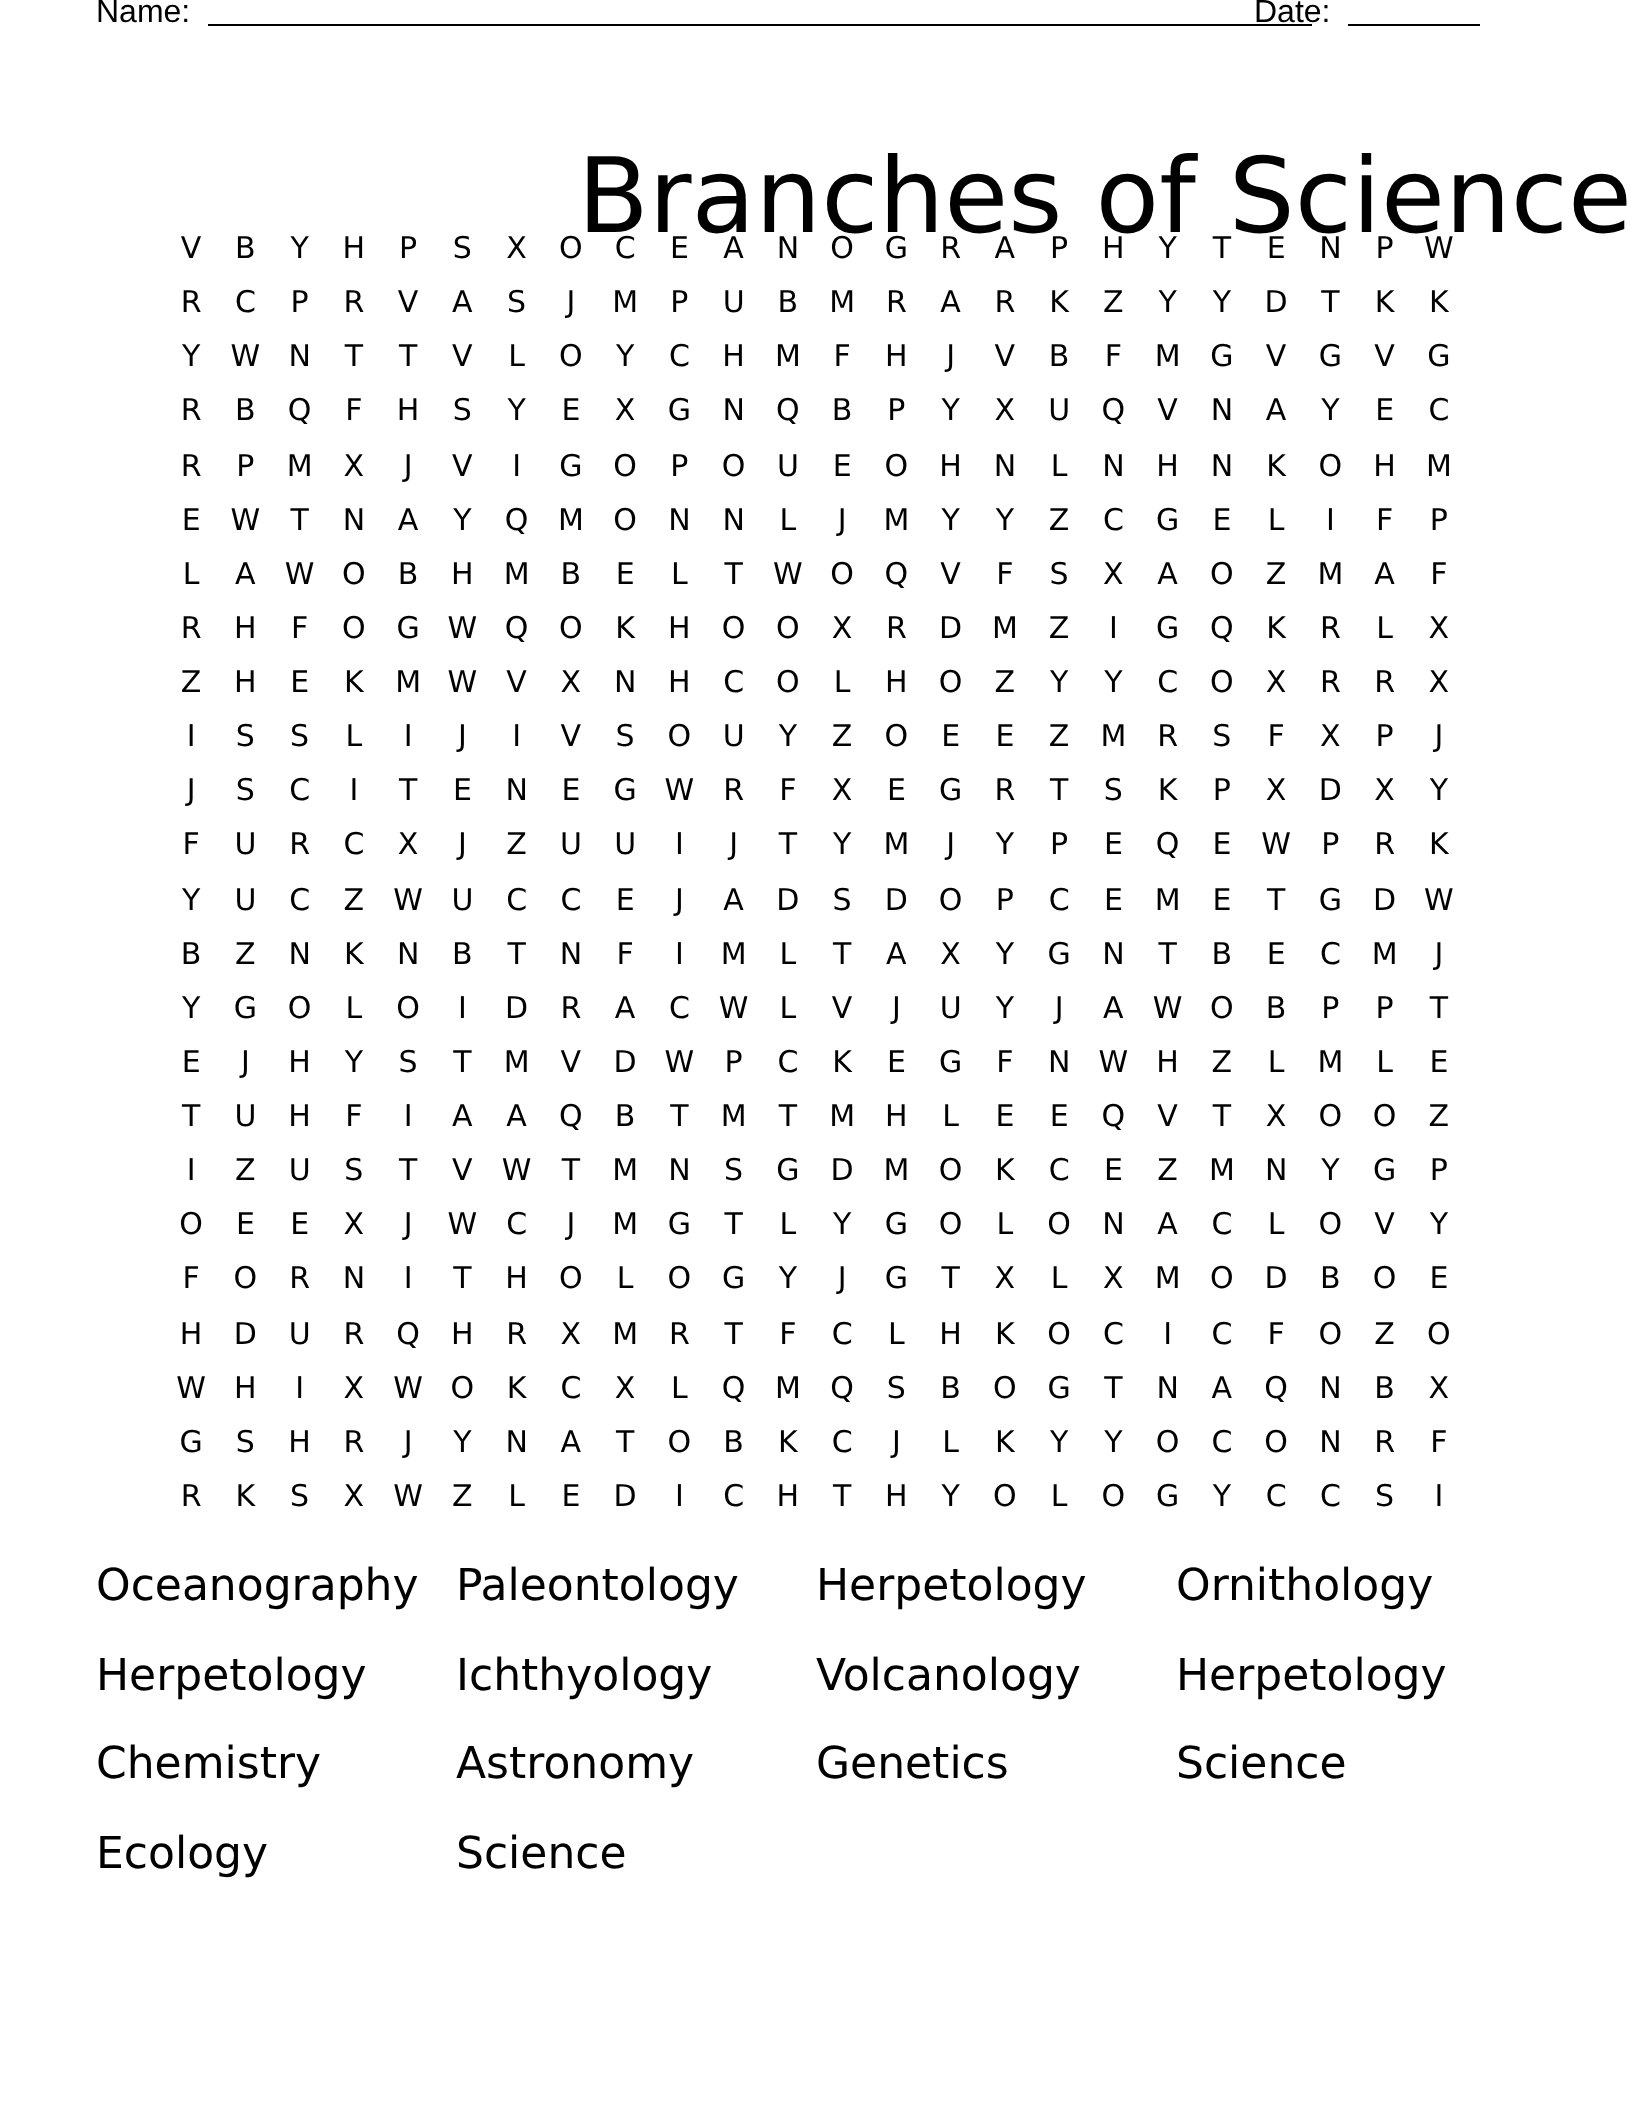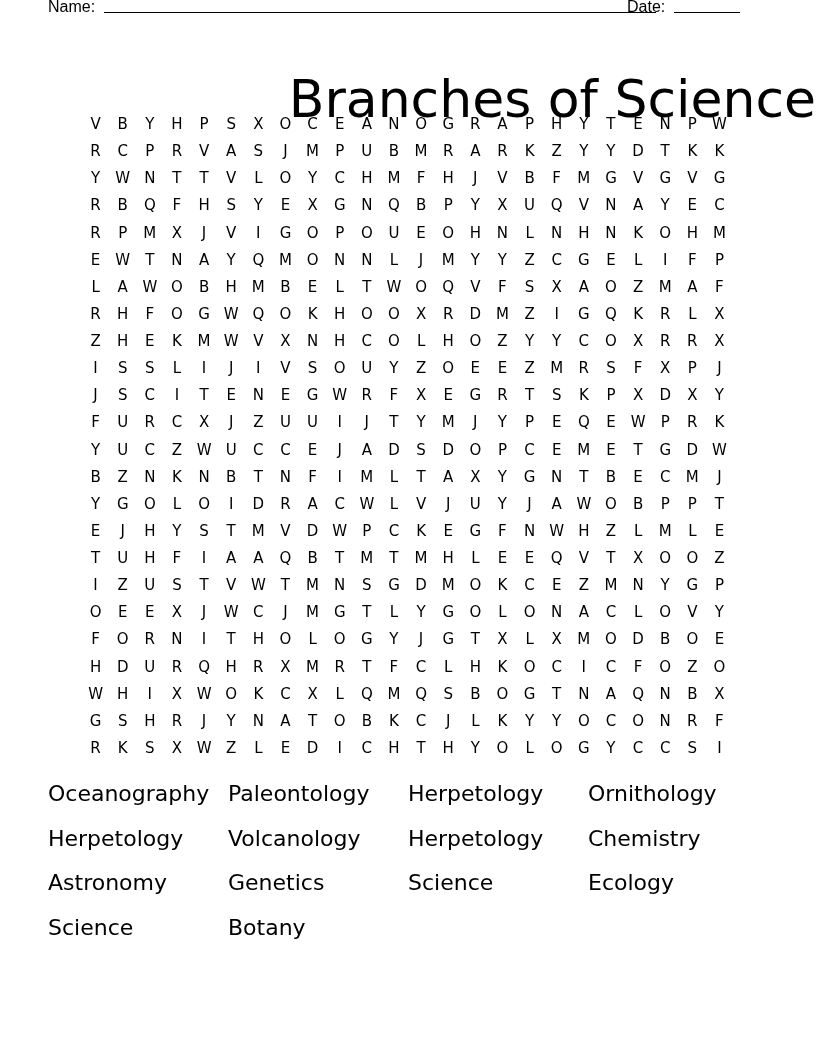--- a/index.html
+++ b/index.html
@@ -638,22 +638,22 @@
     <div class="cell">S</div>
     <div class="cell">I</div>
   </div>
 
 <div class="wordlist" id="wordlist">
     <div class="word">Oceanography</div>
     <div class="word">Paleontology</div>
     <div class="word">Herpetology</div>
     <div class="word">Ornithology</div>
     <div class="word">Herpetology</div>
+    <div class="word">Ichthyology</div>
     <div class="word">Volcanology</div>
     <div class="word">Herpetology</div>
     <div class="word">Chemistry</div>
     <div class="word">Astronomy</div>
     <div class="word">Genetics</div>
     <div class="word">Science</div>
     <div class="word">Ecology</div>
     <div class="word">Science</div>
-    <div class="word">Botany</div>
   </div>
 
 </body></html>

